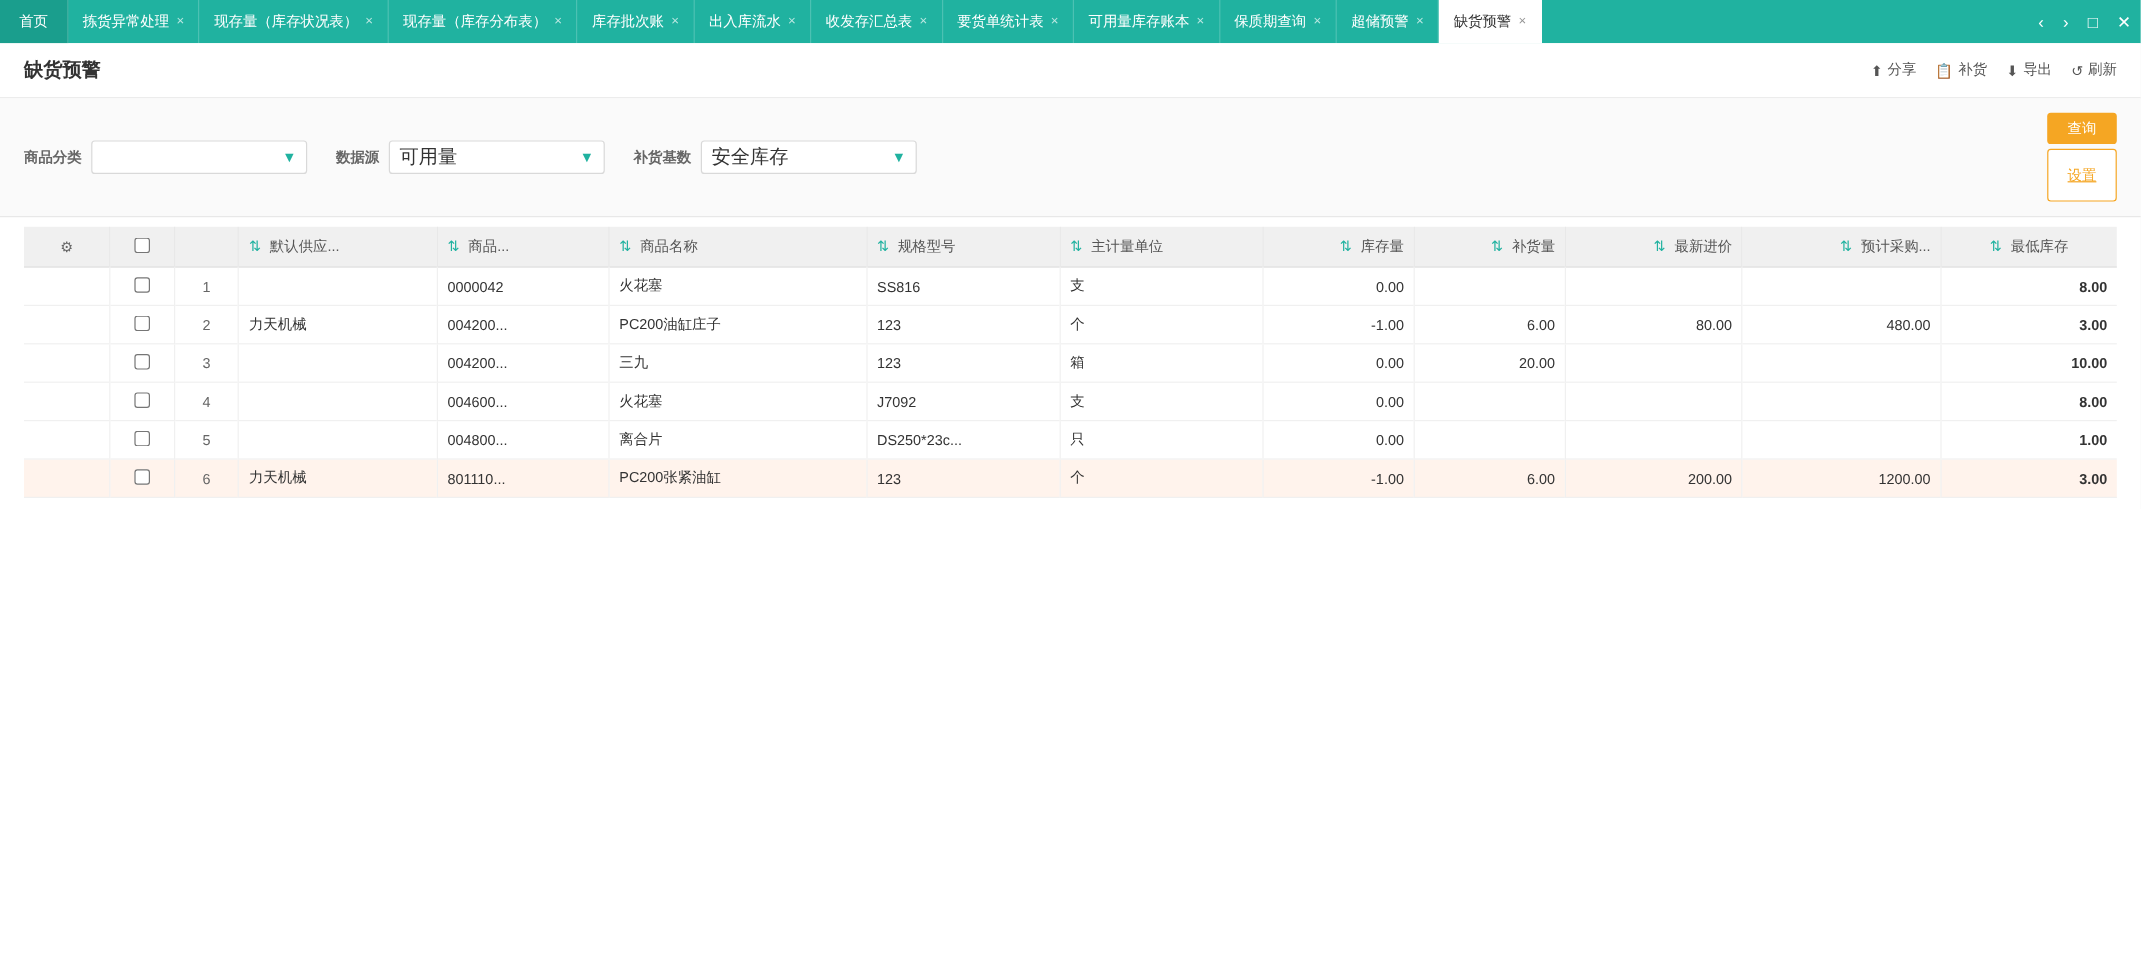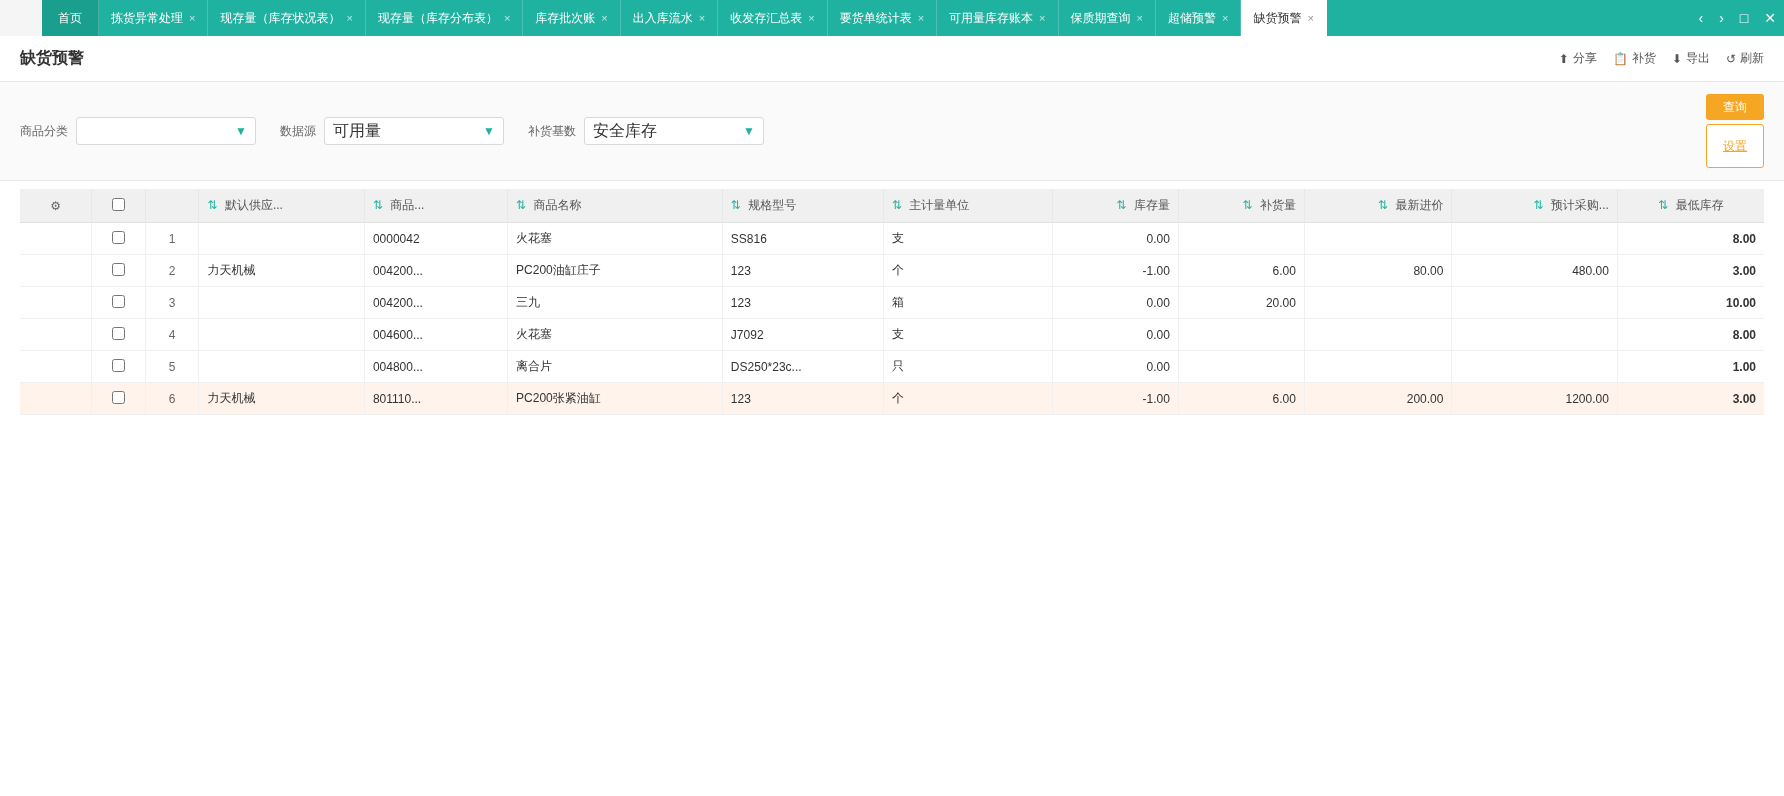--- a/index.html
+++ b/index.html
@@ -5,21 +5,20 @@
     * { box-sizing: border-box; margin: 0; padding: 0; }
     body { font-family: 'Microsoft YaHei', Arial, sans-serif; font-size: 12px; background: #f5f5f5; color: #333; }
 
     
     .tab-bar {
       display: flex;
       align-items: center;
       background: #20b2a0;
       height: 36px;
       overflow: hidden;
-      margin-left: 42px;
     }
     .tab-item {
       display: flex;
       align-items: center;
       padding: 0 12px;
       height: 100%;
       color: #fff;
       white-space: nowrap;
       cursor: pointer;
       border-right: 1px solid rgba(255,255,255,0.2);
@@ -104,20 +103,21 @@
     }
     .filter-group {
       display: flex;
       align-items: center;
       gap: 8px;
     }
     .filter-label {
       color: #666;
       white-space: nowrap;
       font-size: 12px;
+      font-weight: bold;
     }
     .filter-select {
       display: flex;
       align-items: center;
       border: 1px solid #d9d9d9;
       border-radius: 3px;
       padding: 4px 8px;
       background: #fff;
       cursor: pointer;
       min-width: 180px;

